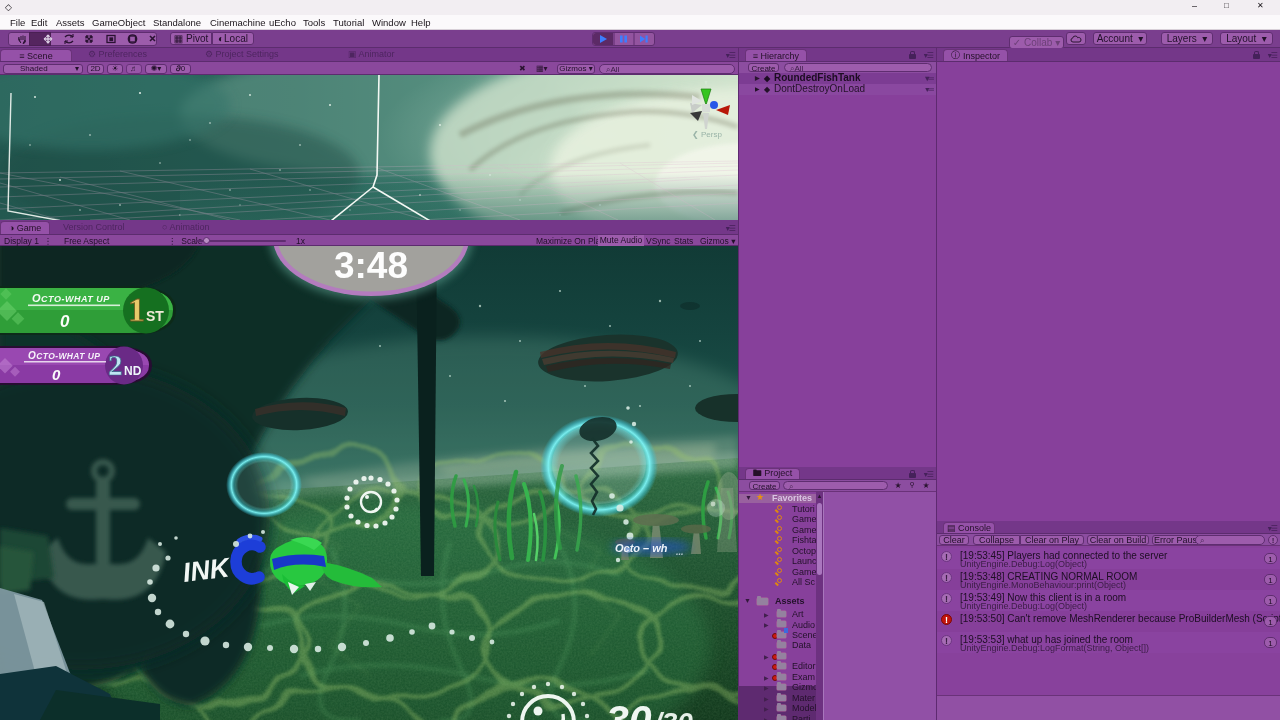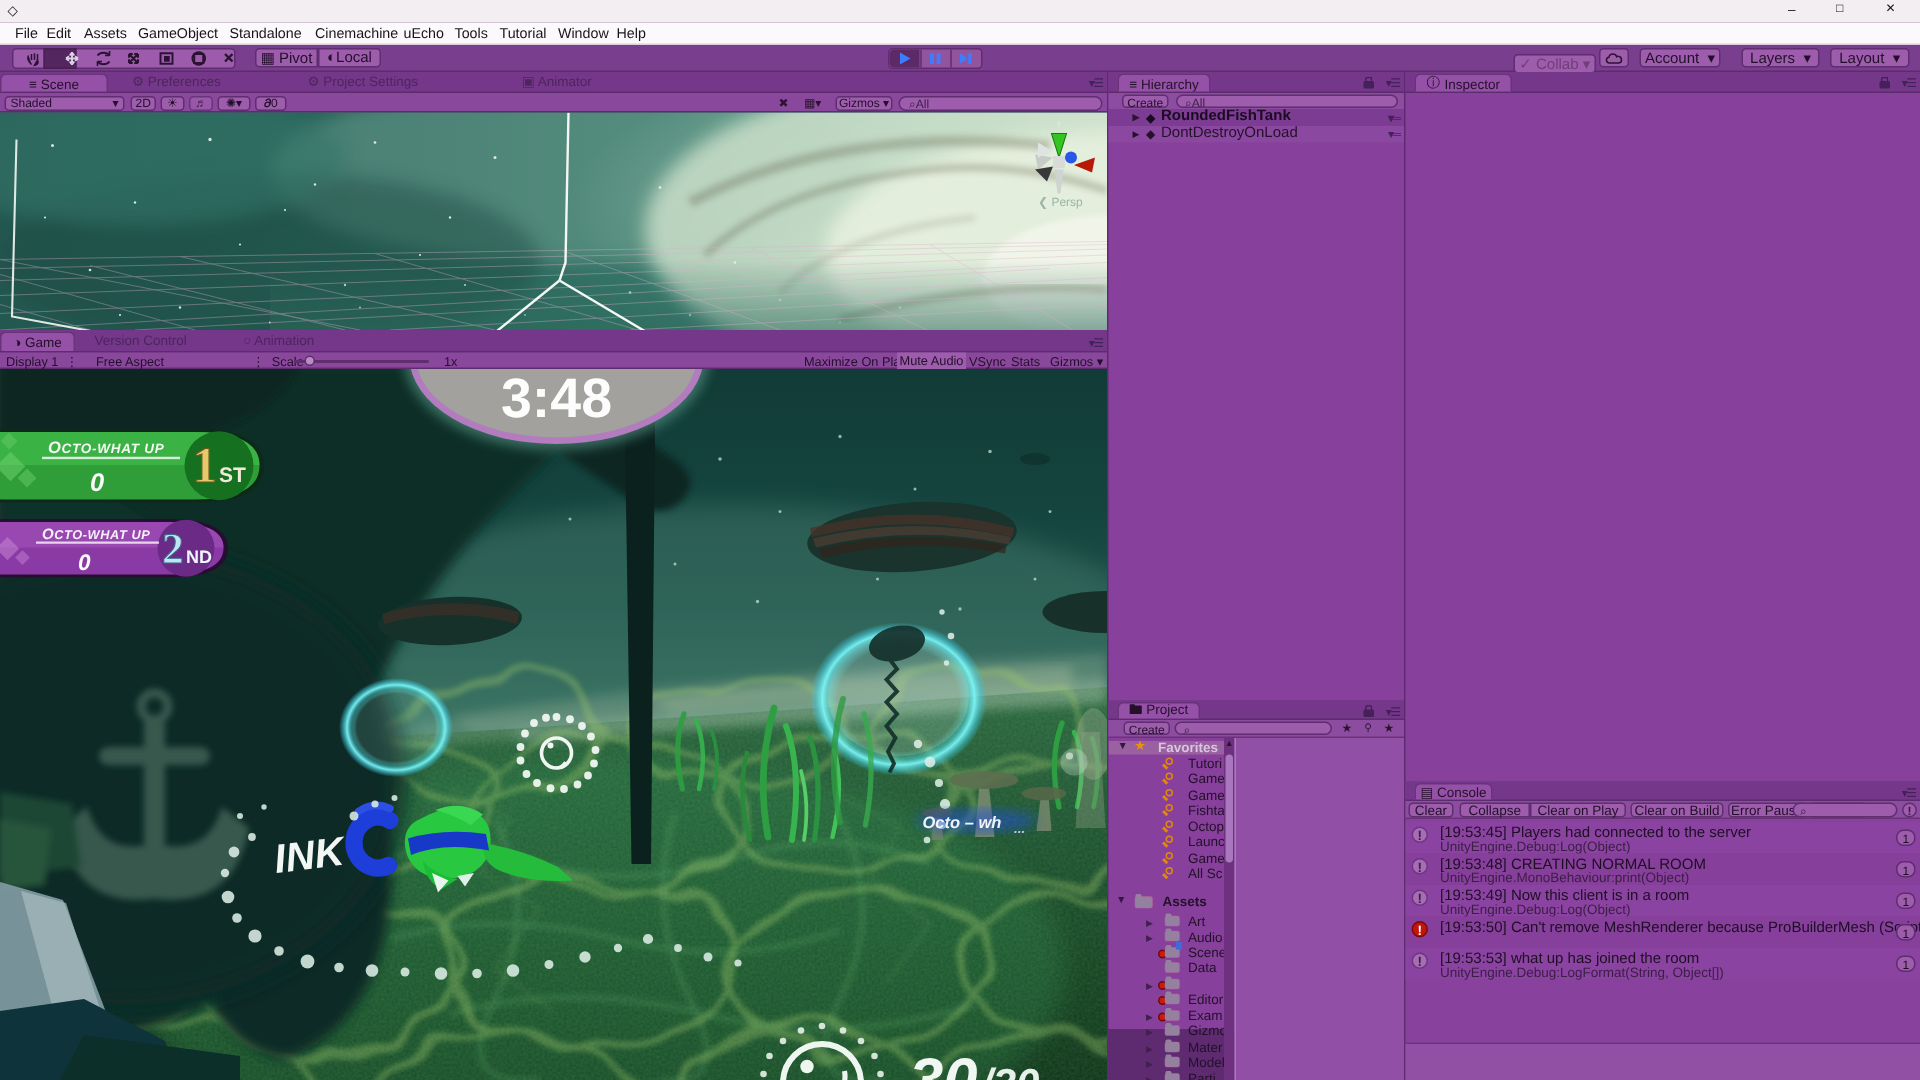--- a/index.html
+++ b/index.html
@@ -100,21 +100,21 @@
   </div>
 
   <div class="abs tabstrip" style="left:0;top:48px;width:738px;height:14px;">
     <div class="tab" style="left:0;width:72px;">≡ Scene</div>
     <span class="tabtxt" style="left:88px;top:1px;">⚙ Preferences</span>
     <span class="tabtxt" style="left:205px;top:1px;">⚙ Project Settings</span>
     <span class="tabtxt" style="left:348px;top:1px;">▣ Animator</span>
     <span class="mnu" style="right:3px;top:3px;">▾☰</span>
   </div>
   <div class="abs" id="scenebar" style="left:0;top:62px;width:738px;height:13px;background:#8a489c;border-bottom:1px solid #5c2c6e;">
-    <div class="abs btn" style="left:3px;top:1.5px;width:80px;height:10px;justify-content:flex-start;padding:0 3px;font-size:8px;">Shaded<span style="position:absolute;right:3px;">▾</span></div>
+    <div class="abs btn" style="left:3px;top:1.5px;width:80px;height:10px;justify-content:flex-start;padding:0 16px;font-size:8px;">Shaded<span style="position:absolute;right:3px;">▾</span></div>
     <div class="abs btn" style="left:87px;top:1.5px;width:17px;height:10px;font-size:8px;">2D</div>
     <div class="abs btn" style="left:107px;top:1.5px;width:16px;height:10px;font-size:8px;">☀</div>
     <div class="abs btn" style="left:126px;top:1.5px;width:16px;height:10px;font-size:8px;opacity:0.75;">♬</div>
     <div class="abs btn" style="left:145px;top:1.5px;width:22px;height:10px;font-size:8px;">✺▾</div>
     <div class="abs btn" style="left:170px;top:1.5px;width:21px;height:10px;font-size:8px;">𝝏0</div>
     <div class="abs" style="left:519px;top:2px;width:14px;height:10px;color:#2a1430;font-size:8px;">✖</div>
     <div class="abs" style="left:536px;top:2px;width:18px;height:10px;color:#2a1430;font-size:8px;">▦▾</div>
     <div class="abs btn" style="left:557px;top:1.5px;width:38px;height:10px;font-size:8px;">Gizmos ▾</div>
     <div class="abs" style="left:599px;top:1.5px;width:136px;height:10px;background:#9d5cac;border:1px solid #5f2d70;border-radius:5px;color:#3a1d44;font-size:8px;padding-left:6px;">⌕All</div>
   </div>

